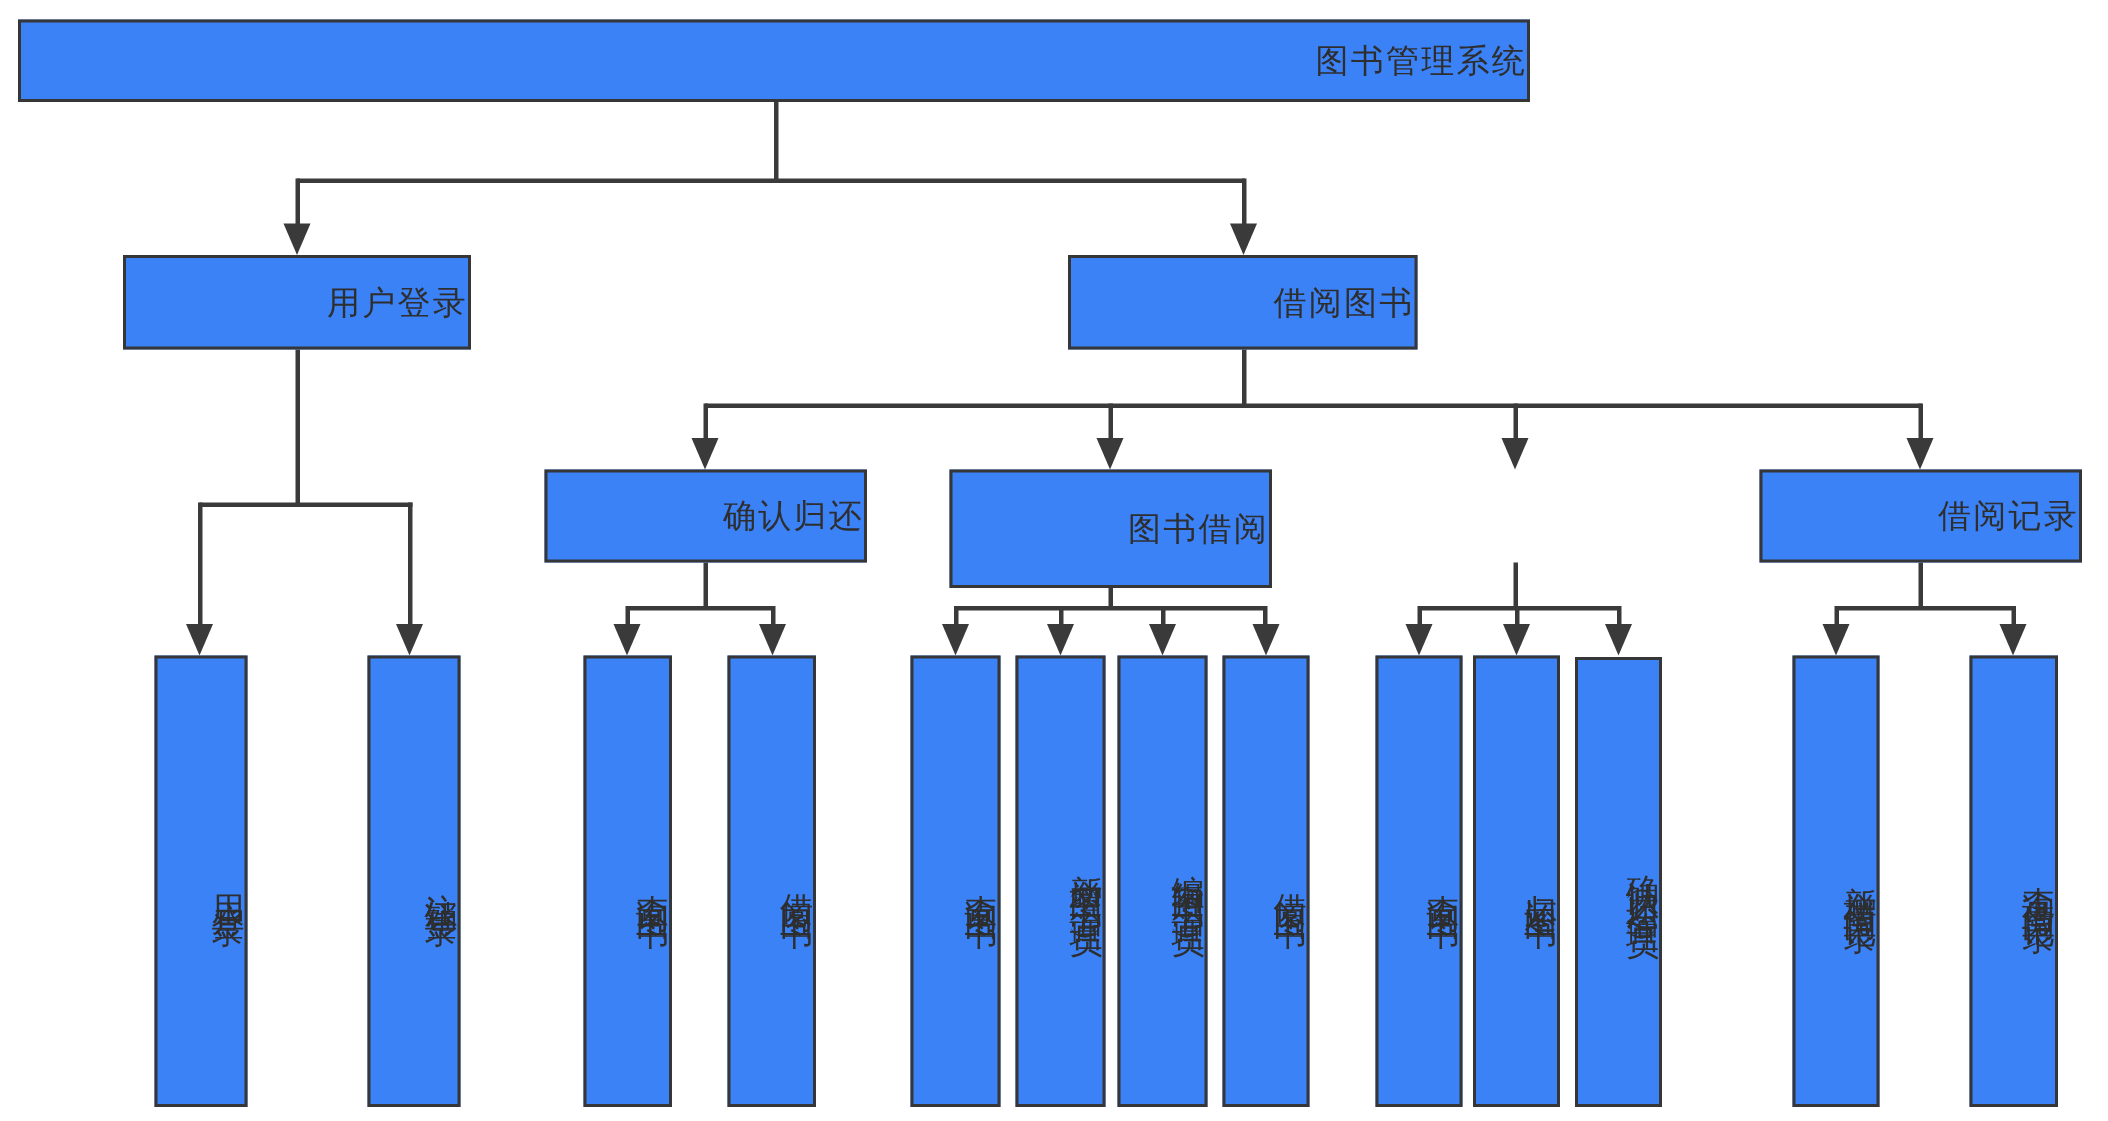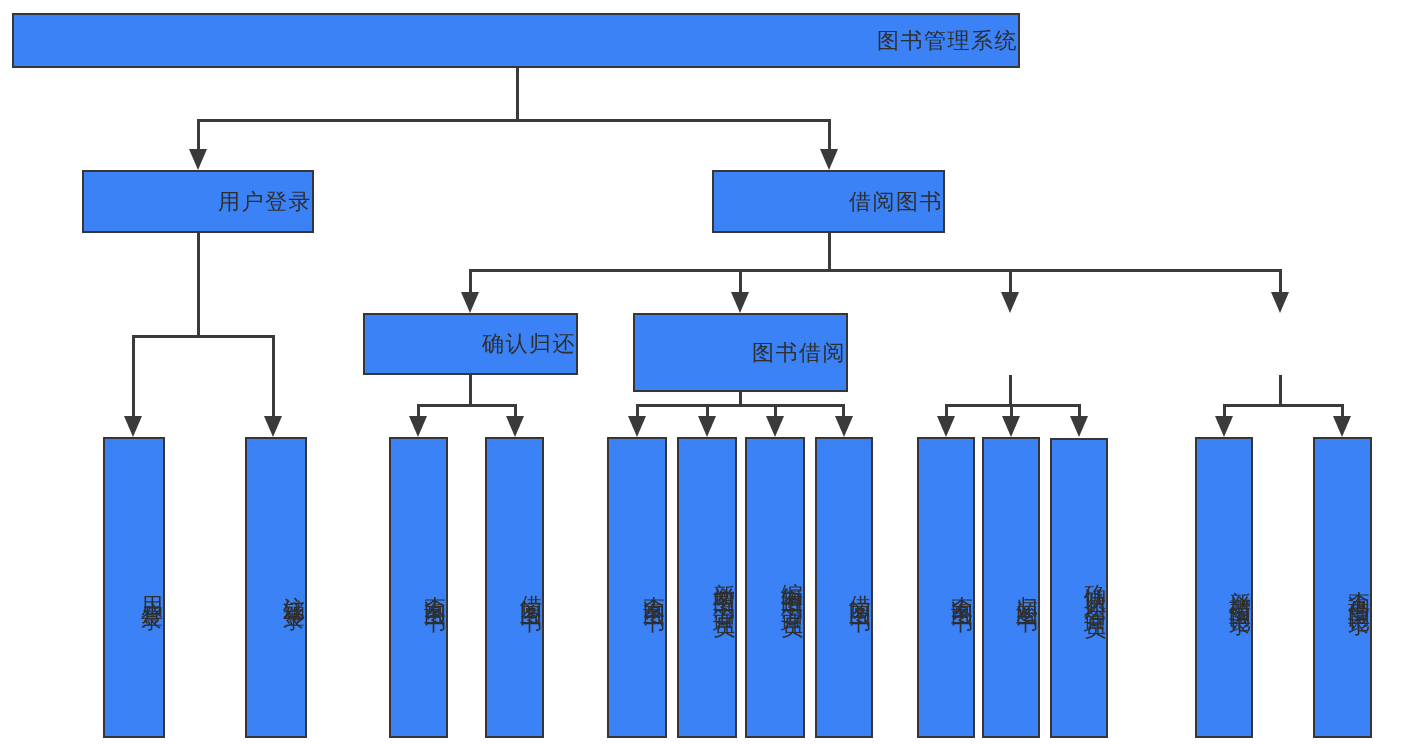--- a/index.html
+++ b/index.html
@@ -71,20 +71,23 @@
   <div class="arr" style="left:461px;top:292px"></div>
   <div class="arr" style="left:731px;top:292px"></div>
   <div class="arr" style="left:1001px;top:292px"></div>
   <div class="arr" style="left:1271px;top:292px"></div>
 
   <div class="box" style="left:363px;top:313px;width:215px;height:62px">
     <span class="lbl">确认归还</span>
   </div>
   <div class="box" style="left:633px;top:313px;width:215px;height:79px">
     <span class="lbl">图书借阅</span>
+  </div>
+  <div class="box" style="left:1173px;top:313px;width:215px;height:62px">
+    <span class="lbl">借阅记录</span>
   </div>
 
   <div class="vline" style="left:469px;top:375px;height:31px"></div>
   <div class="hline" style="left:418px;top:404px;width:98px"></div>
   <div class="vline" style="left:417px;top:404px;height:14px"></div>
   <div class="vline" style="left:514px;top:404px;height:14px"></div>
   <div class="arr" style="left:409px;top:416px"></div>
   <div class="arr" style="left:506px;top:416px"></div>
 
   <div class="vline" style="left:739px;top:375px;height:31px"></div>

